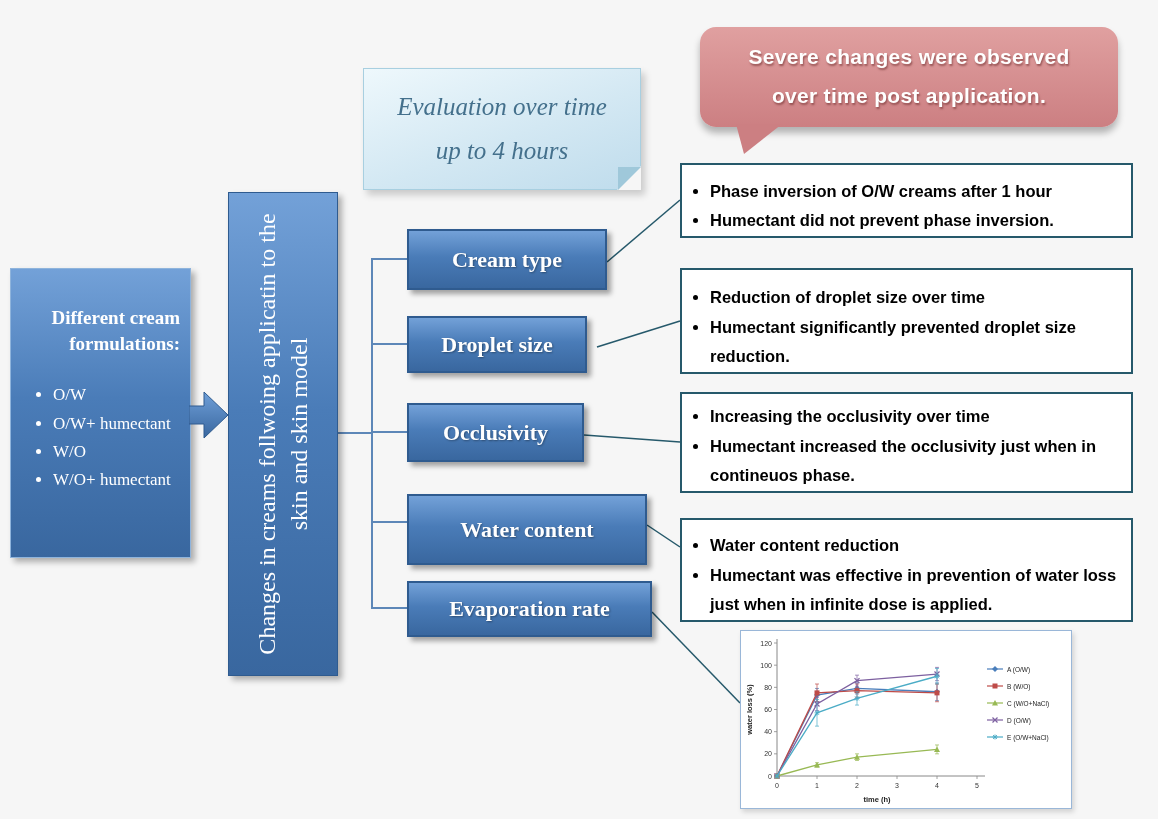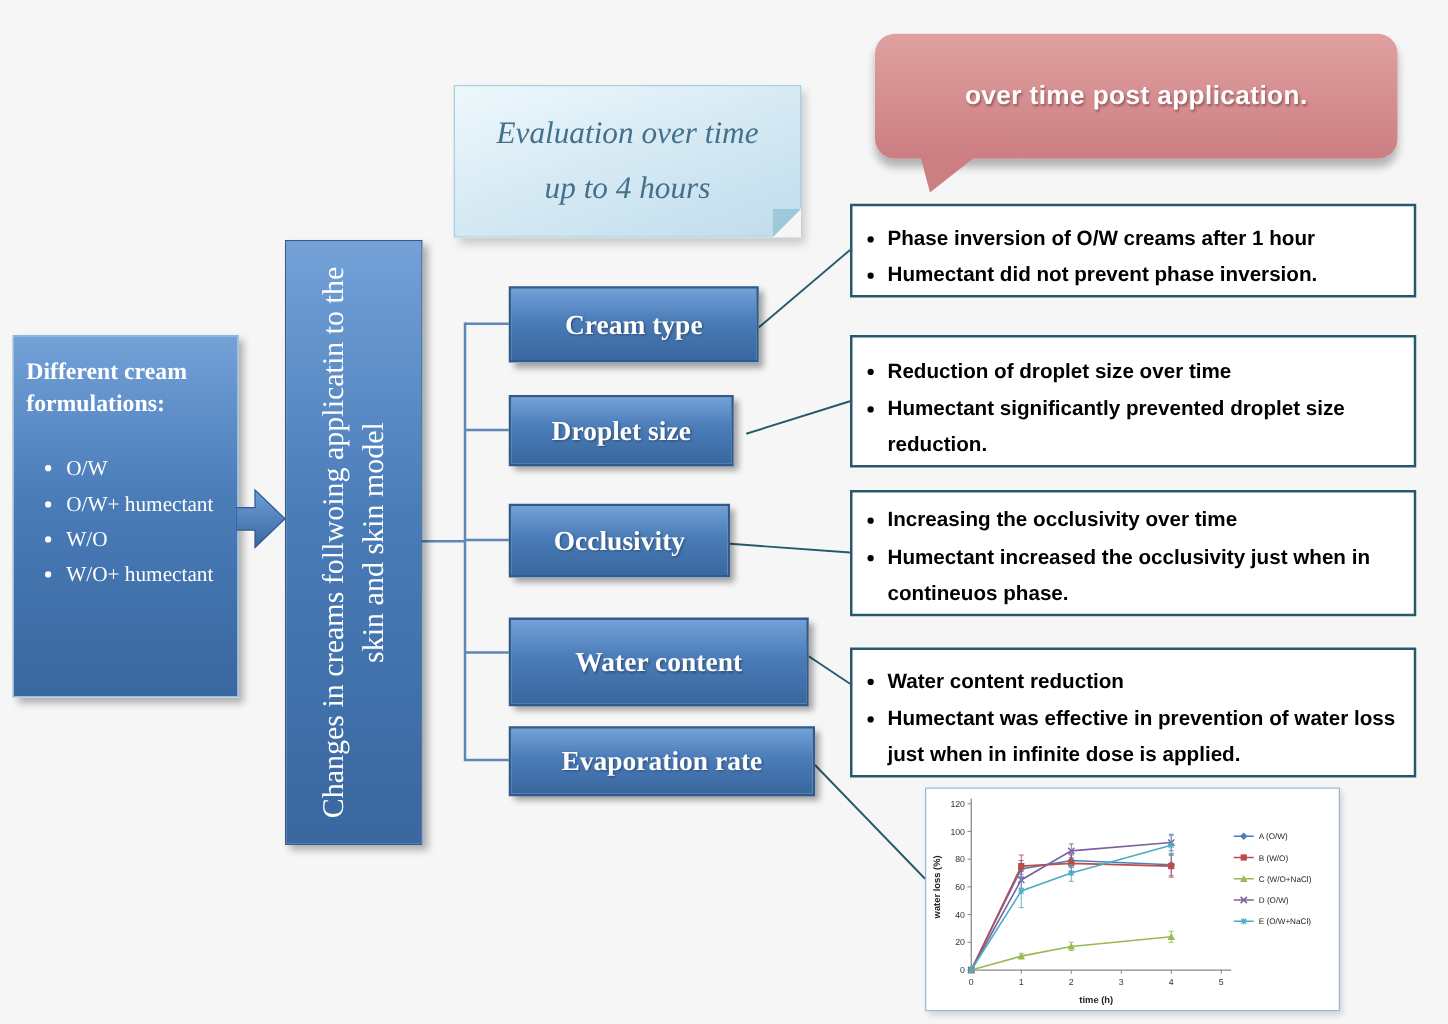--- a/index.html
+++ b/index.html
@@ -7,21 +7,21 @@
     width:1158px;height:819px;position:relative;background:#f6f6f6;
     font-family:"Liberation Sans",sans-serif;overflow:hidden;
   }
   .abs{position:absolute;}
   .blue-grad{background:linear-gradient(180deg,#73a1d8 0%,#4a7cb8 45%,#39679f 100%);}
   
   #overlay{position:absolute;left:0;top:0;width:1158px;height:819px;pointer-events:none;}
   
   .left-panel{left:10px;top:268px;width:181px;height:290px;border:1px solid #8fb4dc;
     box-shadow:4px 4px 6px rgba(0,0,0,.3);color:#fff;box-sizing:border-box;padding:16px 10px;}
-  .lp-title{font-family:"Liberation Serif",serif;font-weight:bold;font-size:19px;text-align:left;line-height:1.35;}
+  .lp-title{font-family:"Liberation Serif",serif;font-weight:bold;font-size:19px;text-align:right;line-height:1.35;margin-top:20px;}
   .lp-list{margin:28px 0 0 0;padding-left:32px;font-family:"Liberation Serif",serif;font-size:17px;}
   .lp-list li{margin-bottom:7px;line-height:1.25;}
   
   .big-arrow{left:189px;top:390px;}
   
   .spine{left:228px;top:192px;width:108px;height:482px;border:1px solid #2f5b8f;
     box-shadow:4px 4px 6px rgba(0,0,0,.3);overflow:visible;}
   .spine-inner{position:absolute;left:-187px;top:187px;width:482px;height:108px;
     transform:rotate(-90deg);display:flex;align-items:center;justify-content:center;}
   .spine-text{font-family:"Liberation Serif",serif;font-size:24px;color:#fff;text-align:center;line-height:1.35;}
@@ -107,20 +107,21 @@
   </div>
 
   <div class="abs note">
     <div class="note-line">Evaluation over time</div>
     <div class="note-line">up to 4 hours</div>
     <div class="note-cut"></div>
     <div class="note-fold"></div>
   </div>
 
   <div class="abs bubble">
+    <div class="bubble-line">Severe changes were observed</div>
     <div class="bubble-line">over time post application.</div>
     <div class="bubble-tail"></div>
   </div>
 
   <div class="abs node blue-grad" style="left:407px;top:229px;width:200px;height:61px;">
     <span>Cream type</span>
   </div>
   <div class="abs node blue-grad" style="left:407px;top:316px;width:180px;height:57px;">
     <span>Droplet size</span>
   </div>

